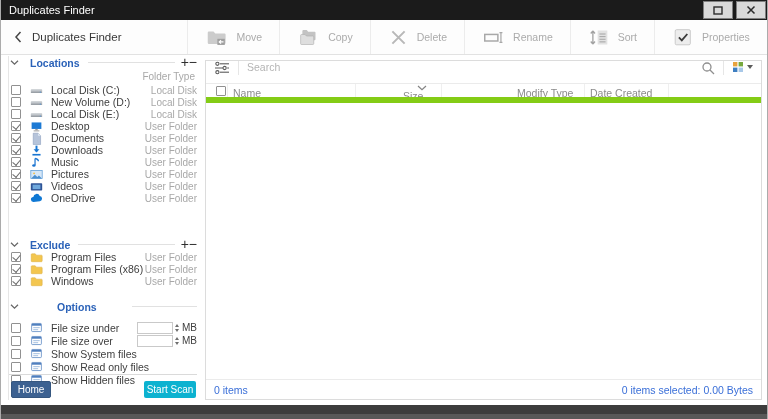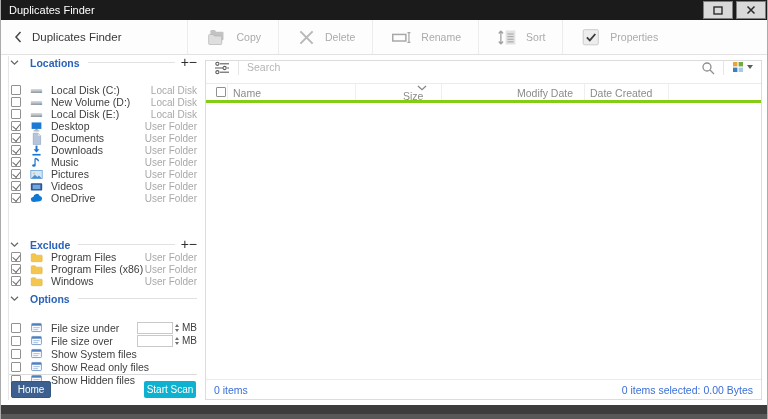--- a/index.html
+++ b/index.html
@@ -63,21 +63,21 @@
   .panel { position:absolute; left:204px; top:60px; width:557px; height:340px; background:#fff;
            border:1px solid #dcdcdc; display:flex; flex-direction:column; }
   .searchrow { height:23px; border-bottom:1px solid #ebebeb; display:flex; align-items:flex-start; padding:0 8px; }
   .vsep { width:1px; height:14px; background:#e6e6e6; margin:0 8px; }
   .searchrow input { flex:1; border:none; outline:none; font-size:10.5px; color:#444;
                      font-family:"Liberation Sans",sans-serif; }
   .searchrow input::placeholder { color:#b4b4b4; }
   .gridbtn { display:flex; align-items:center; gap:3px; cursor:pointer; }
   .caret { width:0; height:0; border-left:3px solid transparent; border-right:3px solid transparent;
            border-top:4px solid #5c5c5c; }
-  .headrow { height:19px; border-bottom:3px solid #84cc16; display:flex; font-size:10.5px; color:#8b8b8b; }
+  .headrow { height:19px; border-bottom:6px solid #84cc16; display:flex; font-size:10.5px; color:#8b8b8b; }
   .hcell { border-right:1px solid #efefef; line-height:19px; padding-left:5px; white-space:nowrap;
            overflow:hidden; cursor:pointer; }
   .hc-cbx { width:22px; display:flex; align-items:center; padding-left:8px; }
   .hc-name { width:128px; }
   .hc-path { width:127px; }
   .hc-size { width:44px; position:relative; line-height:normal;margin-left:42px; }
   .hc-size .sortchev { position:absolute; top:1px; left:19px; }
   .hc-size .sizetxt { display:block; padding-top:6px; font-size:10.5px; }
   .hc-type { width:70px;margin-top:44px; }
   .hc-mod { width:73px; }
@@ -224,20 +224,26 @@
   <div class="toolbar">
     <div class="back">
       <svg width="10" height="14">
           <use href="#i-back"></use>
         </svg>
       <span class="back-label">Duplicates Finder</span>
     </div>
     <div class="tbtns">
       <div class="tbtn">
         <svg width="23" height="21">
+            <use href="#i-move"></use>
+          </svg>
+        <span class="tlabel">Move</span>
+      </div>
+      <div class="tbtn">
+        <svg width="23" height="21">
             <use href="#i-copy"></use>
           </svg>
         <span class="tlabel">Copy</span>
       </div>
       <div class="tbtn">
         <svg width="21" height="21">
             <use href="#i-del"></use>
           </svg>
         <span class="tlabel">Delete</span>
       </div>
@@ -268,20 +274,21 @@
     <svg width="11" height="7">
         <use href="#i-chev"></use>
       </svg>
     <span class="sectitle">Locations</span>
     <span class="secline"></span>
     <span class="plusminus">
       <span>+</span>
       <span>−</span>
     </span>
   </div>
+  <div class="foldertype">Folder Type</div>
 
   <div class="items" style="top:84px;">
     <div class="row">
       <span class="cbx"></span>
       <svg class="ic">
           <use href="#i-drive"></use>
         </svg>
       <span class="lbl">Local Disk (C:)</span>
       <span class="typ">Local Disk</span>
     </div>
@@ -391,21 +398,21 @@
     <div class="row">
       <span class="cbx checked"></span>
       <svg class="ic">
           <use href="#i-folder"></use>
         </svg>
       <span class="lbl">Windows</span>
       <span class="typ">User Folder</span>
     </div>
   </div>
 
-  <div class="sec" style="top:292px;">
+  <div class="sec" style="top:300px;gap:27px;">
     <svg width="11" height="7">
         <use href="#i-chev"></use>
       </svg>
     <span class="sectitle">Options</span>
     <span class="secline"></span>
   </div>
 
   <div class="items row13" style="top:321px;">
     <div class="row">
       <span class="cbx"></span>
@@ -487,21 +494,21 @@
         <span class="cbx"></span>
       </div>
       <div class="hcell hc-name">Name</div>
       <div class="hcell hc-size">
         <svg class="sortchev" width="10" height="6">
             <use href="#i-sortchev"></use>
           </svg>
         <span class="sizetxt">Size</span>
       </div>
       <div class="hcell hc-type">Type</div>
-      <div class="hcell hc-mod">Modify Date</div>
+      <div class="hcell hc-mod">Modify Type</div>
       <div class="hcell hc-created">Date Created</div>
       <div class="hcell hc-fill"></div>
     </div>
     <div class="tbody"></div>
     <div class="statusrow">
       <span>0 items</span>
       <span>0 items selected: 0.00 Bytes</span>
     </div>
   </div>
 

